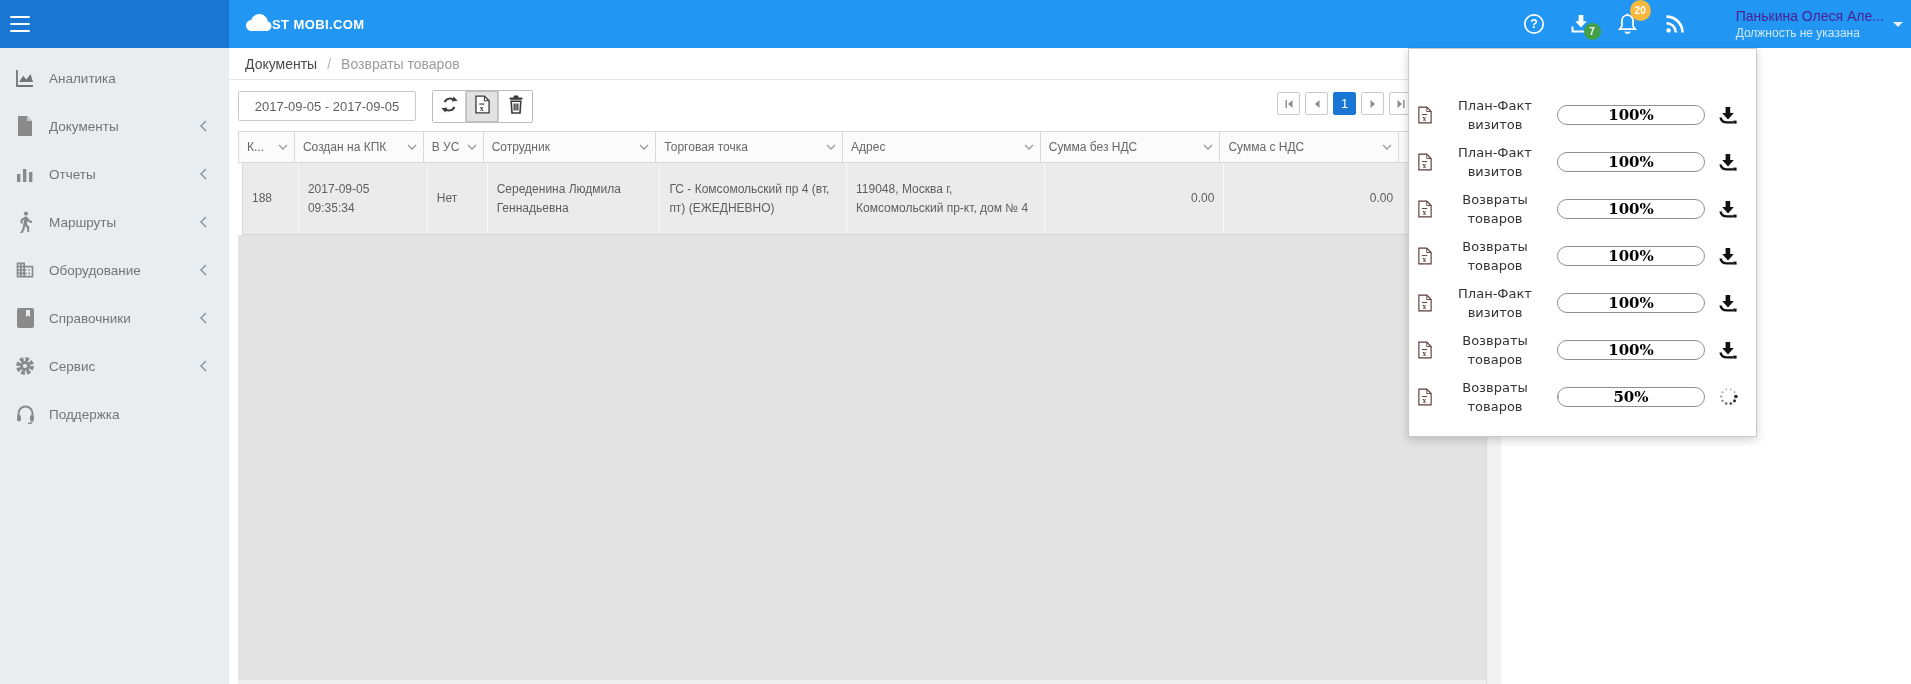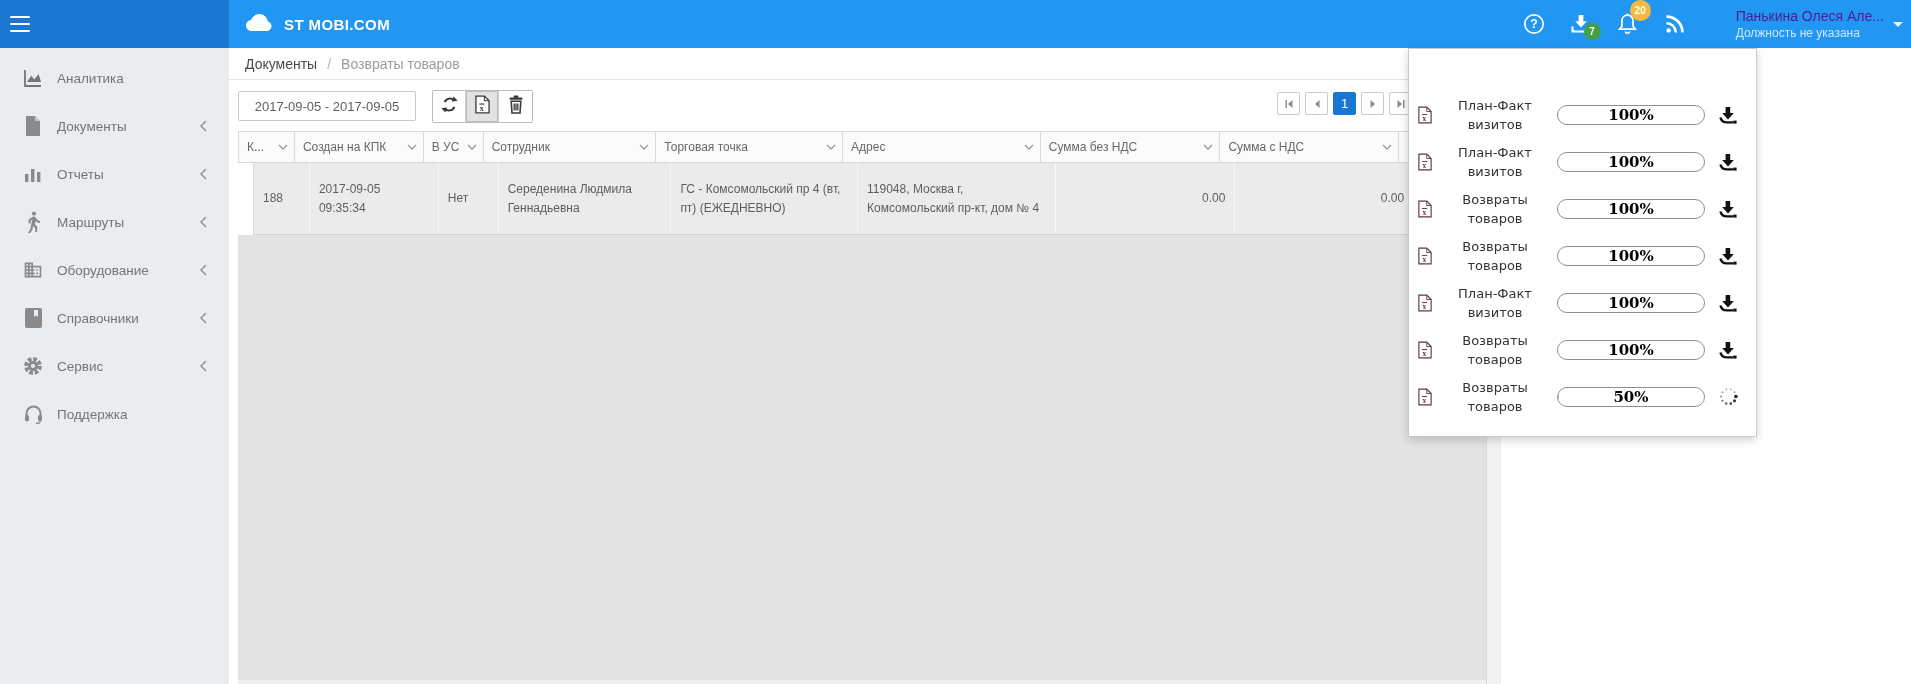--- a/index.html
+++ b/index.html
@@ -7,35 +7,35 @@
               font-family:"Liberation Sans", sans-serif; }
   .stage{ position:relative; width:1911px; height:684px; }
 
   
   .topbar{ position:absolute; left:0; top:0; width:1911px; height:48px; display:flex; z-index:20; }
   .topbar-left{ width:229px; height:48px; background:#1976d2; display:flex; align-items:center; padding-left:10px; }
   .hamburger{ width:20px; height:16px; display:flex; flex-direction:column; justify-content:space-between; cursor:pointer; }
   .hamburger div{ height:2px; background:#fff; border-radius:1px; }
   .topbar-main{ flex:1; height:48px; background:#2196f3; display:flex; align-items:center; }
   .cloud{ margin-left:16px; }
-  .app-title{ color:#fff; font-weight:bold; font-size:15px; letter-spacing:.4px; margin-left:12px; }
+  .app-title{ color:#fff; font-weight:bold; font-size:13px; letter-spacing:.4px; margin-left:0; }
   .topbar-right{ margin-left:auto; display:flex; align-items:center; padding-right:8px; }
   .tb-icon{ position:relative; width:26px; height:26px; display:flex; align-items:center; justify-content:center; margin-left:21px; cursor:pointer; }
   .badge{ position:absolute; color:#fff; border-radius:50%; display:flex; align-items:center; justify-content:center; font-weight:bold; }
   .badge-green{ width:17px; height:17px; font-size:10px; background:#43a047; right:-7px; bottom:-3px; }
   .badge-amber{ width:21px; height:21px; font-size:10px; background:#f6b93d; right:-10px; top:-11px; }
   .user-block{ margin-left:48px; display:flex; align-items:center; cursor:pointer; }
   .user-text{ text-align:left; max-width:170px; }
   .user-name{ color:#4c1d95; font-size:14px; white-space:nowrap; }
   .user-role{ color:rgba(255,255,255,.78); font-size:12px; white-space:nowrap; margin-top:2px; }
   .caret{ width:0; height:0; border-left:5px solid transparent; border-right:5px solid transparent; border-top:5px solid #e8f2fc; margin-left:9px; }
 
   
   .sidebar{ position:absolute; left:0; top:48px; width:229px; height:636px; background:#eaedf0; padding-top:6px; }
-  .side-item{ height:48px; display:flex; align-items:center; padding:0 20px 0 20px; cursor:pointer; }
+  .side-item{ height:48px; display:flex; align-items:center; padding:0 20px 0 12px; cursor:pointer; }
   .side-ico{ width:26px; display:flex; justify-content:center; }
   .side-label{ flex:1; margin-left:11px; font-size:13.5px; color:#757575; }
   .side-chev{ color:#8f969b; display:flex; }
 
   
   .content{ position:absolute; left:229px; top:48px; width:1682px; height:636px; background:#fff; }
   .breadcrumbs{ position:absolute; left:0; top:0; width:1272px; height:32px; border-bottom:1px solid #e4e4e4;
                 display:flex; align-items:center; padding-left:16px; font-size:14px; }
   .crumb-link{ color:#4a4a4a; cursor:pointer; }
   .crumb-sep{ color:#b5b5b5; margin:0 10px; }
@@ -53,21 +53,21 @@
           display:flex; align-items:center; justify-content:center; cursor:pointer; color:#8c8c8c; }
   .pgbtn.page-active{ background:#1976d2; border-color:#1976d2; color:#fff; font-size:13px; }
 
   
   .ghead{ position:absolute; left:9px; top:83px; width:1248px; height:32px; display:flex;
           background:#fbfbfb; border:1px solid #d9d9d9; }
   .hcell{ display:flex; align-items:center; padding:0 6px 0 8px; border-right:1px solid #d9d9d9;
           font-size:12px; color:#686868; cursor:pointer; overflow:hidden; }
   .hcell:last-child{ border-right:none; }
   .hlabel{ flex:1; white-space:nowrap; overflow:hidden; }
-  .grow{ position:absolute; left:24px; top:115px; width:1248px; height:72px; display:flex;
+  .grow{ position:absolute; left:13px; top:115px; width:1248px; height:72px; display:flex;
          background:#ebebeb; border-left:1px solid #d9d9d9; border-right:1px solid #d9d9d9; border-bottom:1px solid #d5d5d5; cursor:pointer; }
   .bcell{ display:flex; align-items:center; padding:4px 9px; border-right:1px solid #f7f7f7;
           font-size:12px; color:#5e5e5e; line-height:1.55; overflow:hidden; }
   .bcell:last-child{ border-right:none; }
   .num{ justify-content:flex-end; text-align:left; }
   .gempty{ position:absolute; left:9px; top:187px; width:1248px; height:445px; background:#e3e3e3; }
   .gbottom{ position:absolute; left:9px; top:632px; width:1248px; height:4px; background:#efefef; }
   .scrolltrack{ position:absolute; left:1257px; top:83px; width:15px; height:553px; background:#f2f2f2; border-left:1px solid #dcdcdc; }
 
   

